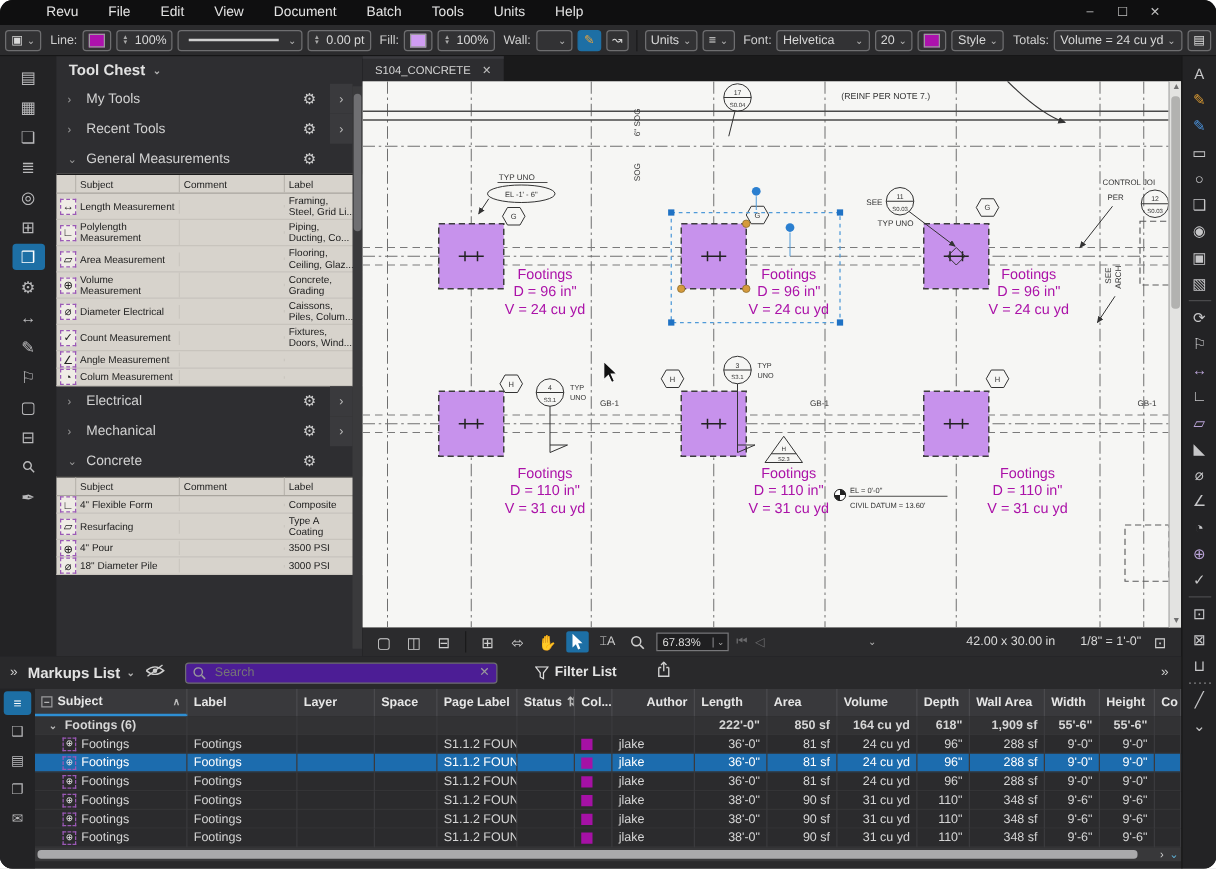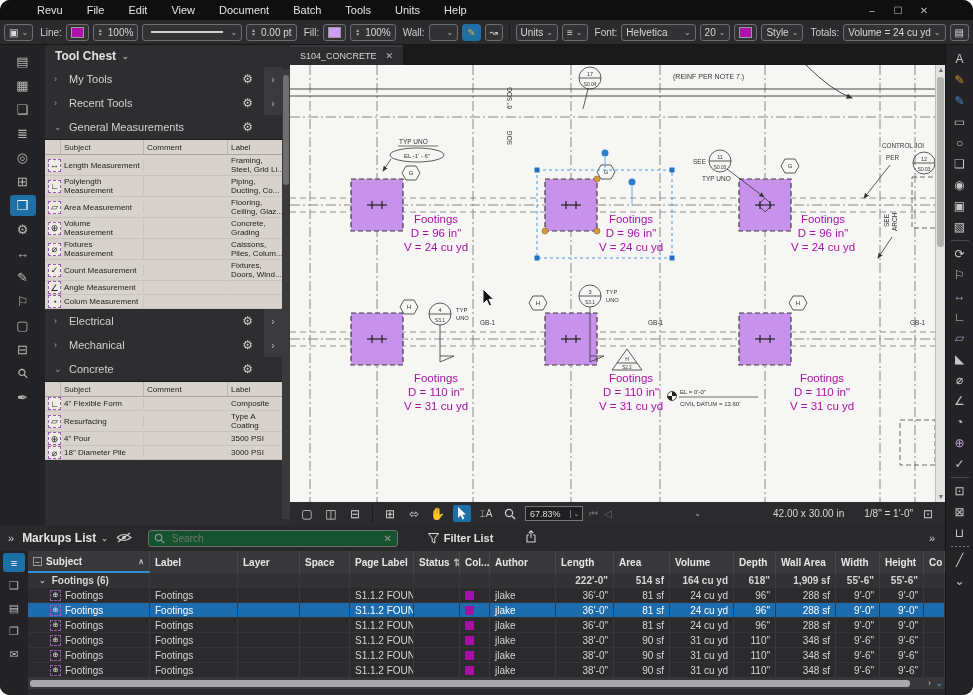--- a/index.html
+++ b/index.html
@@ -63,21 +63,21 @@
   .vb-icon.active{background:#1d6fa5;color:#fff;}
   .zoombox{border:1px solid #77777a;background:#1f1f21;height:15px;display:flex;align-items:center;font-size:9px;color:#ddd;}
   .zoombox .zval{width:44px;padding-left:4px;}
   .zoombox .zcaret{border-left:1px solid #77777a;width:12px;text-align:center;font-size:7px;color:#aaa;}
   .vb-dim{font-size:10px;color:#dadada;}
   .vb-disabled{color:#6a6a6c;}
   
   .bottom{position:absolute;left:0;top:525px;width:945px;height:170px;background:#29292b;}
   .mk-header{height:26px;display:flex;align-items:center;color:#e3e3e3;gap:8px;padding-left:8px;}
   .mk-title{font-size:12px;font-weight:bold;display:flex;align-items:center;gap:5px;}
-  .mk-search{width:250px;height:17px;border:1px solid #6e6e70;border-radius:3px;background:#14532d;display:flex;align-items:center;padding:0 5px;gap:5px;margin-left:8px;}
+  .mk-search{width:250px;height:17px;border:1px solid #6e6e70;border-radius:3px;background:#4c1d95;display:flex;align-items:center;padding:0 5px;gap:5px;margin-left:8px;}
   .mk-search input{flex:1;background:transparent;border:none;outline:none;color:#cfcfcf;font-size:10px;}
   .mk-filter{display:flex;align-items:center;gap:5px;font-size:11px;font-weight:bold;margin-left:22px;}
   .mk-share{margin-left:24px;}
   .mk-more{margin-left:auto;margin-right:10px;color:#cfcfcf;font-size:11px;}
   .mk-body{position:relative;display:flex;height:144px;}
   .mk-strip{width:28px;background:#232325;display:flex;flex-direction:column;align-items:center;gap:4px;padding-top:2px;}
   .mk-strip .railicon{width:22px;height:19px;font-size:11px;}
   .mk-grid{flex:1;overflow:hidden;}
   .mk-cols{display:flex;height:22px;background:#39393c;color:#e6e6e6;font-size:10px;font-weight:bold;align-items:center;}
   .mk-col{padding:0 5px;border-right:1px solid #4a4a4d;height:22px;display:flex;align-items:center;gap:4px;overflow:hidden;white-space:nowrap;}
@@ -270,21 +270,21 @@
             <span class="tc-cell c-lab">Flooring, Ceiling, Glaz...</span>
           </div>
           <div class="tc-row">
             <span class="tc-icon">⊕</span>
             <span class="tc-cell c-sub">Volume Measurement</span>
             <span class="tc-cell c-com"></span>
             <span class="tc-cell c-lab">Concrete, Grading</span>
           </div>
           <div class="tc-row">
             <span class="tc-icon">⌀</span>
-            <span class="tc-cell c-sub">Fixtures Measurement</span>
+            <span class="tc-cell c-sub">Diameter Electrical</span>
             <span class="tc-cell c-com"></span>
             <span class="tc-cell c-lab">Caissons, Piles, Colum...</span>
           </div>
           <div class="tc-row">
             <span class="tc-icon">✓</span>
             <span class="tc-cell c-sub">Count Measurement</span>
             <span class="tc-cell c-com"></span>
             <span class="tc-cell c-lab">Fixtures, Doors, Wind...</span>
           </div>
           <div class="tc-row">
@@ -745,21 +745,21 @@
             <div class="mk-col" style="width: 64px;">
               <span>Page Label</span>
             </div>
             <div class="mk-col" style="width: 46px;">
               <span>Status</span>
               <span style="font-size: 10px; color: rgb(187, 187, 187);">⇅</span>
             </div>
             <div class="mk-col" style="width: 30px;">
               <span>Col...</span>
             </div>
-            <div class="mk-col" style="width: 66px;">
+            <div class="mk-col" style="width: 66px; justify-content: flex-end;">
               <span>Author</span>
             </div>
             <div class="mk-col" style="width: 58px;">
               <span>Length</span>
             </div>
             <div class="mk-col" style="width: 56px;">
               <span>Area</span>
             </div>
             <div class="mk-col" style="width: 64px;">
               <span>Volume</span>
@@ -787,21 +787,21 @@
                 <span>Footings (6)</span>
               </div>
               <div class="mk-cell" style="width: 88px;"></div>
               <div class="mk-cell" style="width: 62px;"></div>
               <div class="mk-cell" style="width: 50px;"></div>
               <div class="mk-cell" style="width: 64px;"></div>
               <div class="mk-cell" style="width: 46px;"></div>
               <div class="mk-cell" style="width: 30px;"></div>
               <div class="mk-cell" style="width: 66px;"></div>
               <div class="mk-cell num" style="width: 58px;">222'-0"</div>
-              <div class="mk-cell num" style="width: 56px;">514 sf</div>
+              <div class="mk-cell num" style="width: 56px;">850 sf</div>
               <div class="mk-cell num" style="width: 64px;">164 cu yd</div>
               <div class="mk-cell num" style="width: 42px;">618"</div>
               <div class="mk-cell num" style="width: 60px;">1,909 sf</div>
               <div class="mk-cell num" style="width: 44px;">55'-6"</div>
               <div class="mk-cell num" style="width: 44px;">55'-6"</div>
               <div class="mk-cell" style="width: 21px;"></div>
             </div>
             <div class="mk-row">
               <div class="mk-cell" style="width: 122px; padding-left: 22px;">
                 <span class="volicon">⊕</span>

